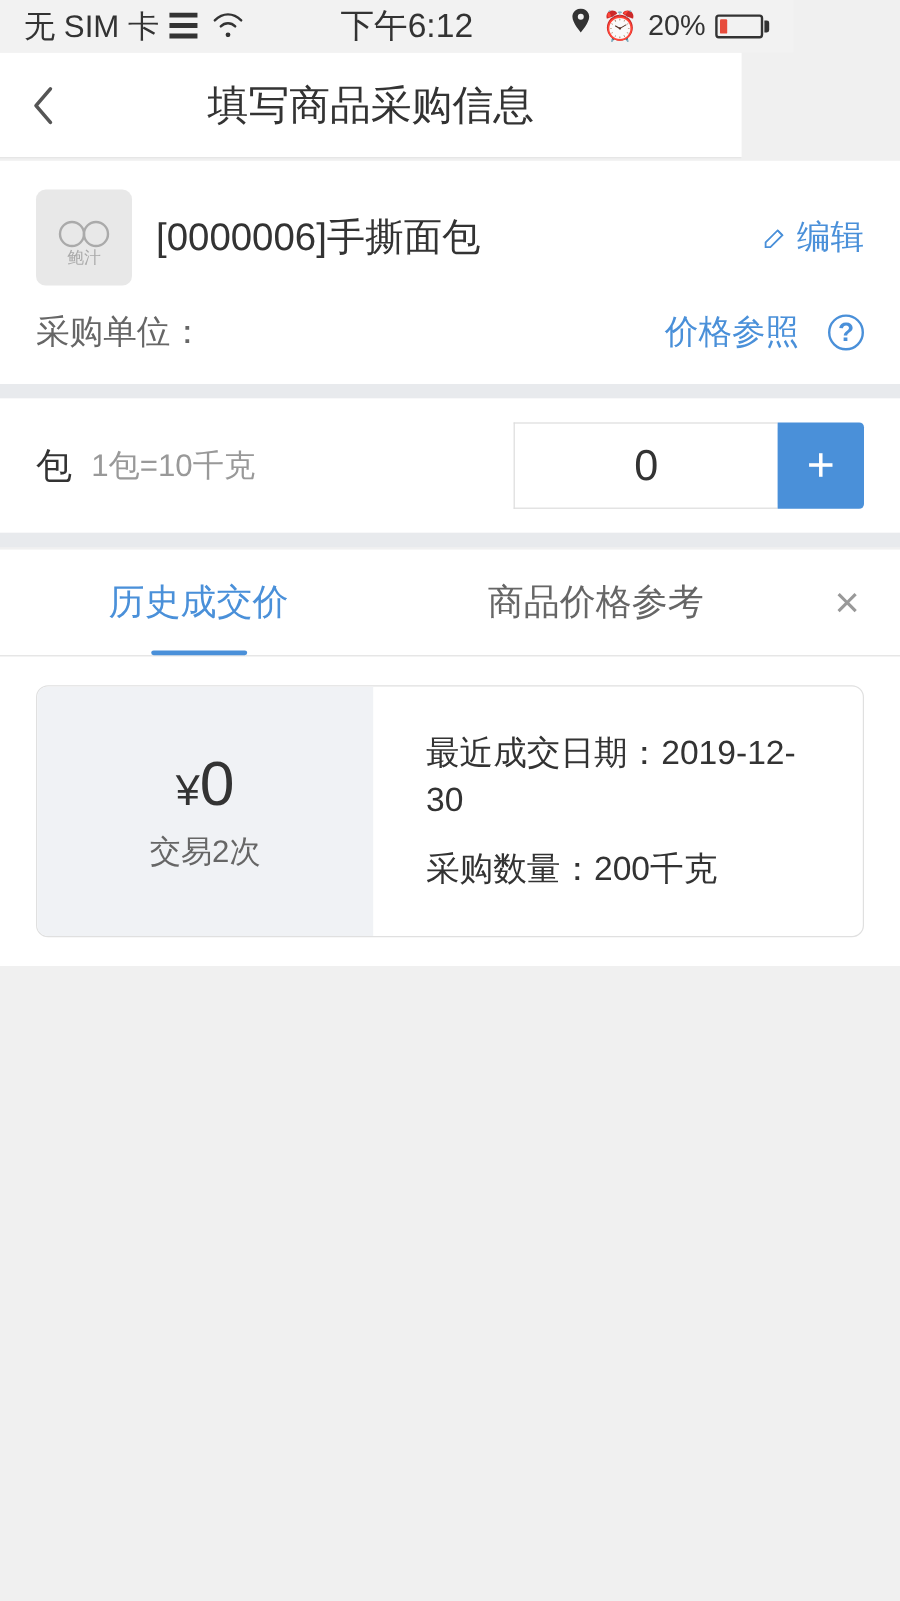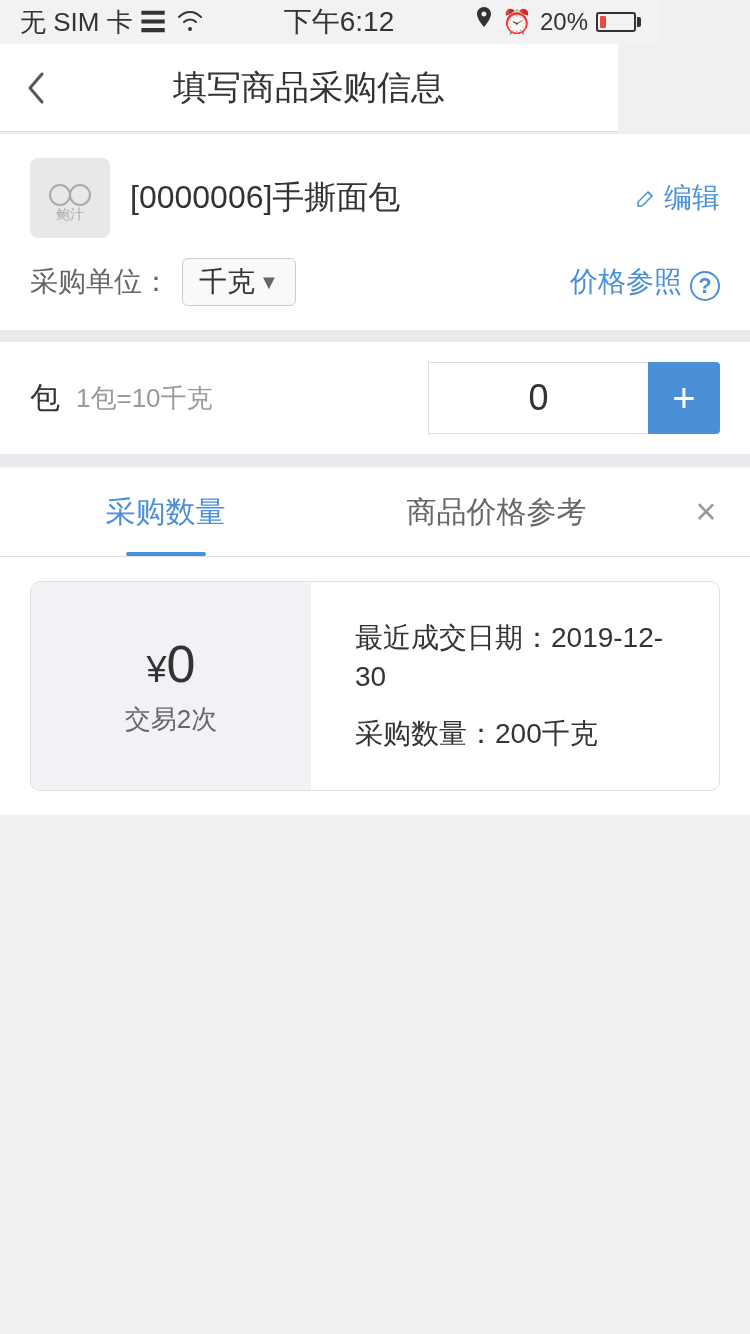--- a/index.html
+++ b/index.html
@@ -163,22 +163,22 @@
       color: #333;
       background: #f9f9f9;
       cursor: pointer;
     }
     .dropdown-arrow {
       font-size: 20px;
       color: #666;
     }
     .price-ref {
       display: flex;
-      align-items: flex-end;
-      gap: 8px;
+      align-items: center;
+      gap: 24px;
       color: #4a90d9;
       font-size: 28px;
       cursor: pointer;
     }
     .help-icon {
       width: 30px;
       height: 30px;
       border: 2px solid #4a90d9;
       border-radius: 50%;
       display: flex;
@@ -396,24 +396,20 @@
       <svg width="24" height="24" viewBox="0 0 24 24" fill="none">
         <path d="M4 20h4l10-10-4-4L4 16v4z" stroke="#4a90d9" stroke-width="1.5" fill="none"></path>
         <path d="M14 6l4 4" stroke="#4a90d9" stroke-width="1.5"></path>
       </svg>
       <span>编辑</span>
     </div>
   </div>
   <div class="product-unit-row">
     <div class="unit-left">
       <span class="unit-label">采购单位：</span>
-      <div class="unit-dropdown">
-        <span>千克</span>
-        <span class="dropdown-arrow">▼</span>
-      </div>
     </div>
     <div class="price-ref">
       <span>价格参照</span>
       <div class="help-icon">?</div>
     </div>
   </div>
 </div>
 
 <div class="divider"></div>
 
@@ -426,21 +422,21 @@
     <input class="quantity-input" type="text" value="0" style="">
     <button class="quantity-plus">+</button>
   </div>
 </div>
 
 <div class="divider"></div>
 
 <div class="tabs-section">
   <div class="tabs-header">
     <div class="tab-item active">
-      <span>采购数量</span>
+      <span>历史成交价</span>
       <div class="tab-underline"></div>
     </div>
     <div class="tab-item">
       <span>商品价格参考</span>
     </div>
     <div class="tab-close">
       <span>×</span>
     </div>
   </div>
 

